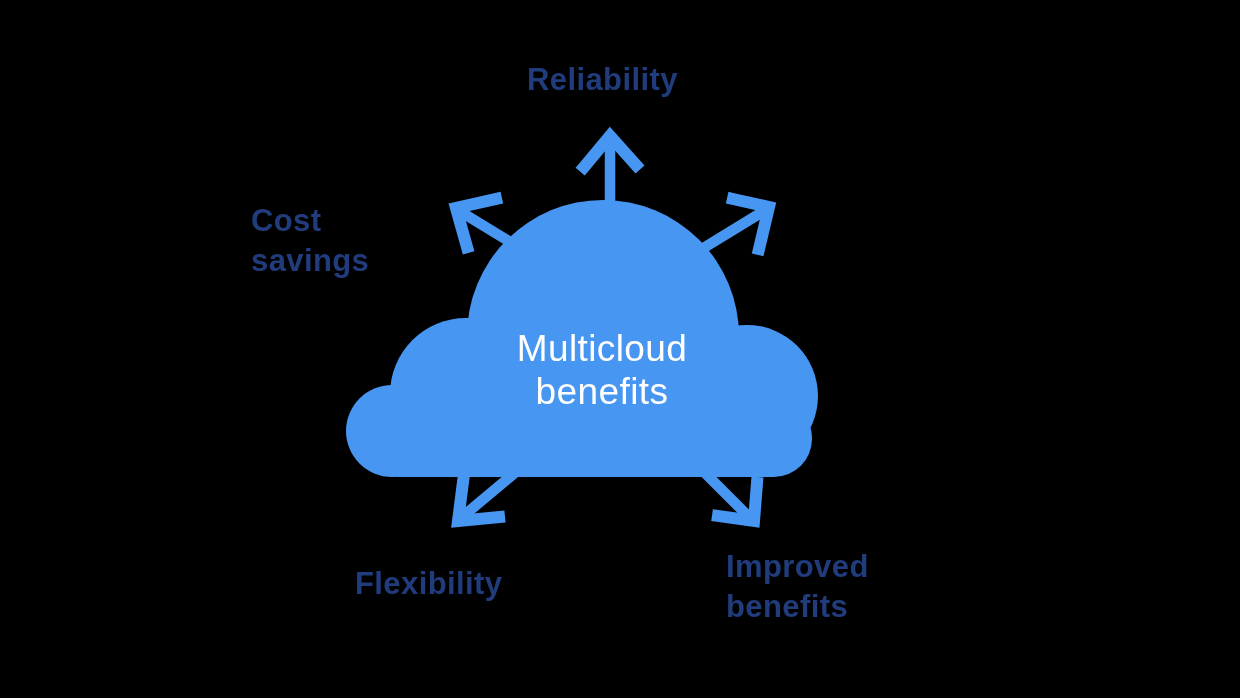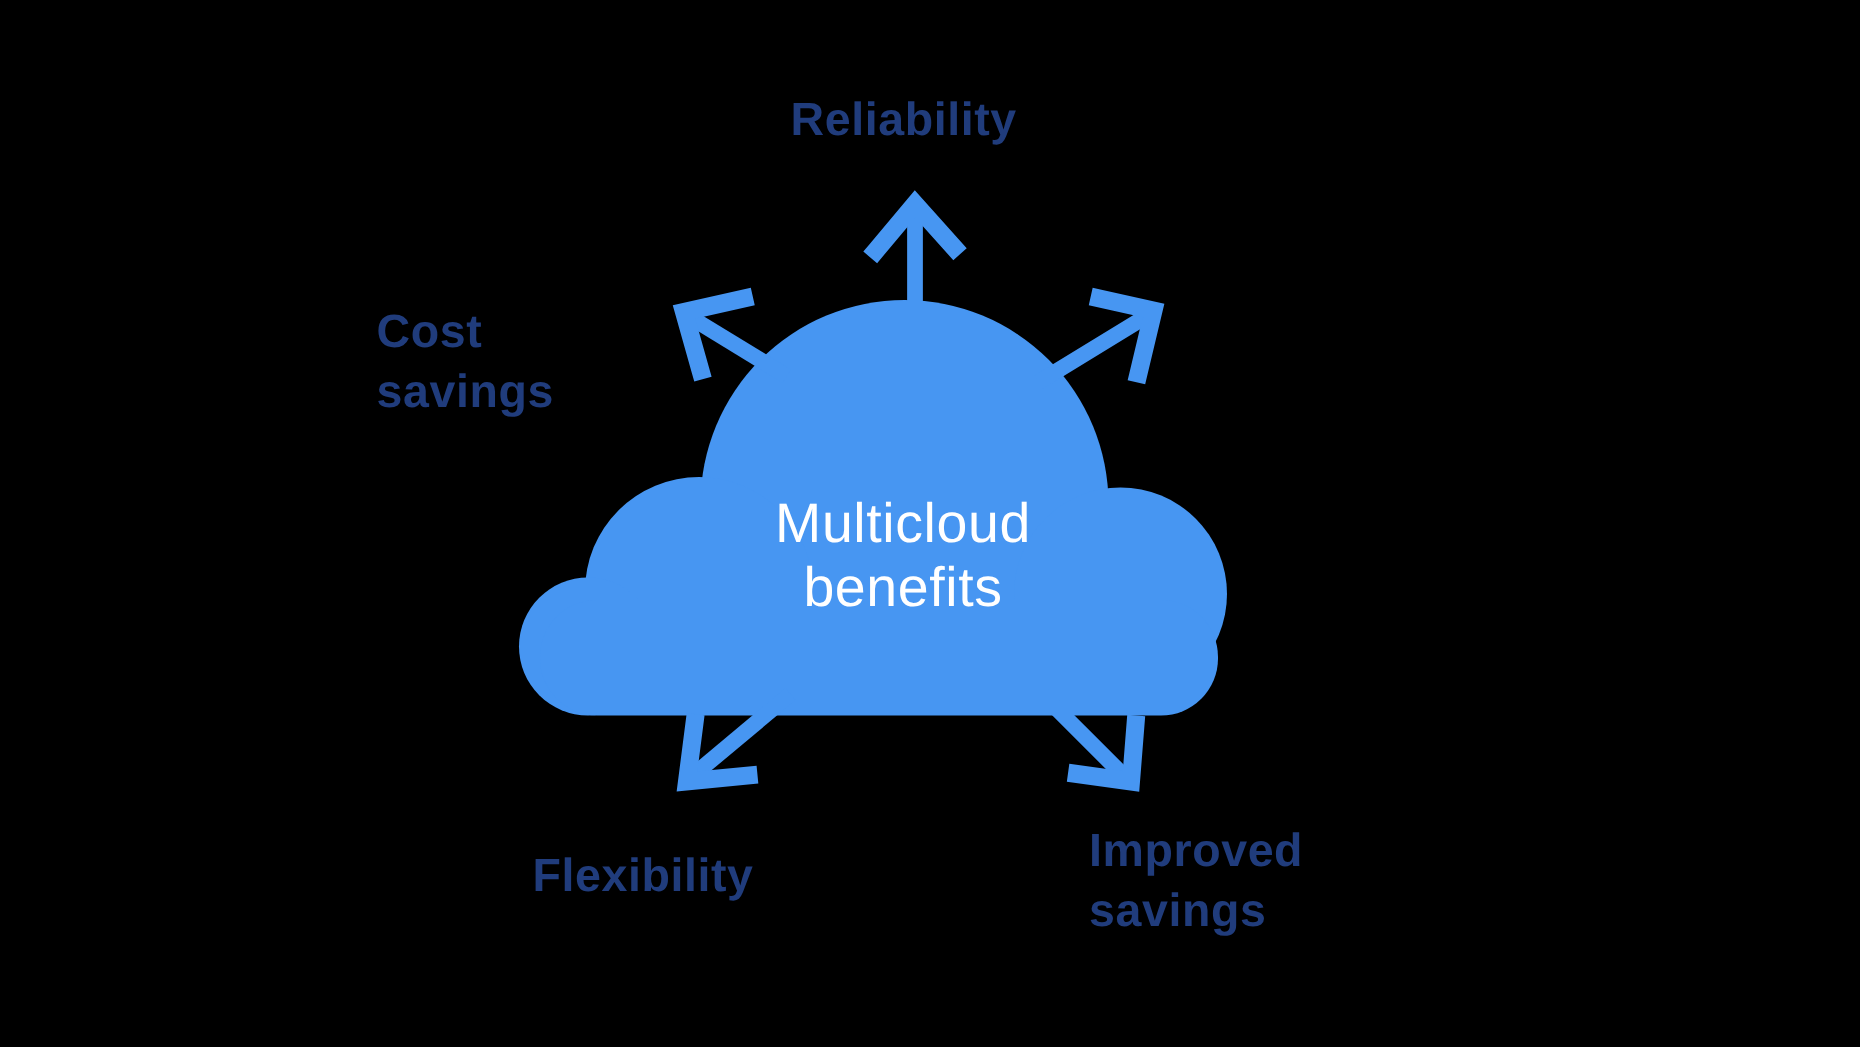--- a/index.html
+++ b/index.html
@@ -109,15 +109,15 @@
 
   <div class="benefit pos-top">Reliability</div>
 
   <div class="benefit pos-top-left">Cost
 savings</div>
 
 
   <div class="benefit pos-bottom-left">Flexibility</div>
 
   <div class="benefit pos-bottom-right">Improved
-savings</div>
+benefits</div>
 
 </div>
 
 </body></html>

